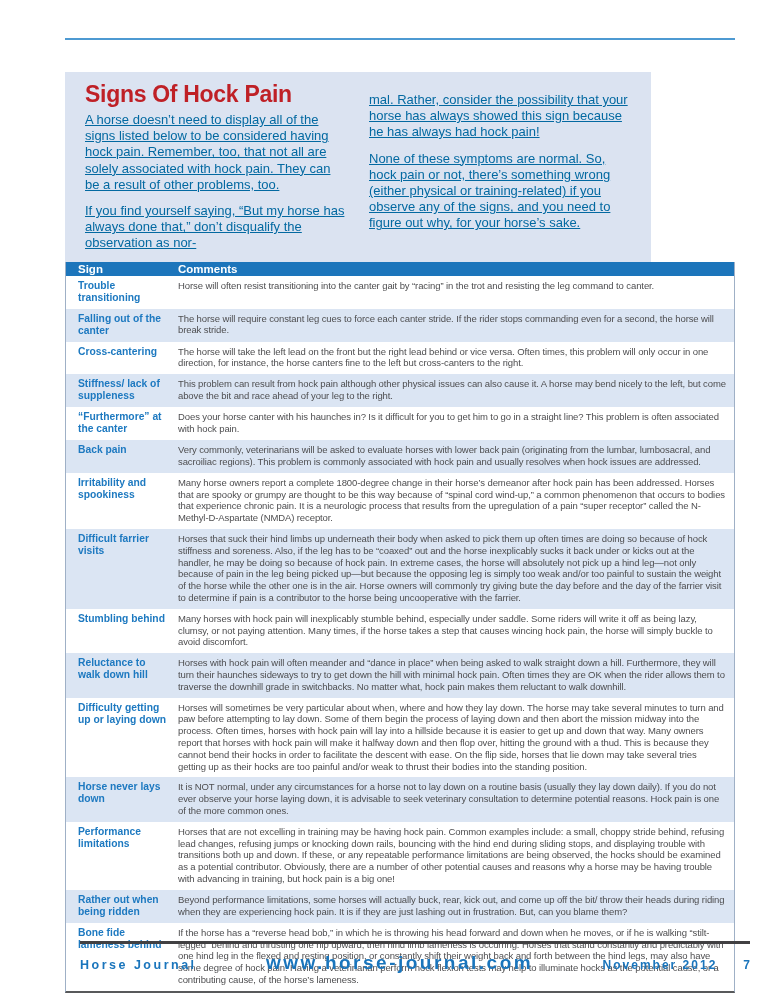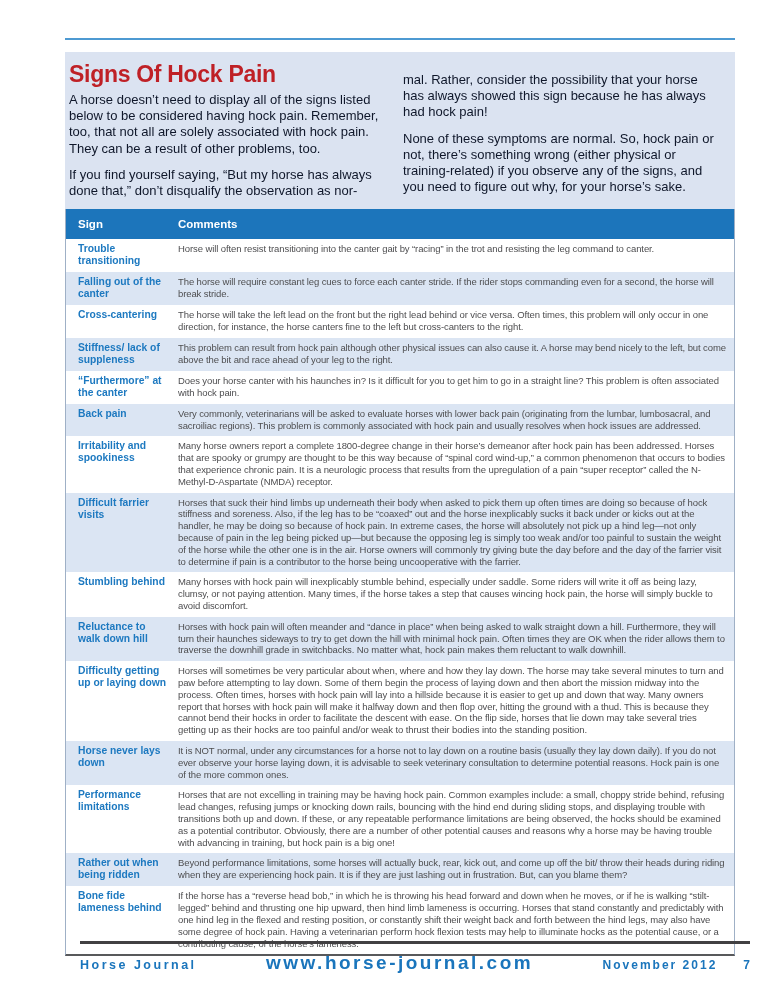--- a/index.html
+++ b/index.html
@@ -1,29 +1,29 @@
 <!DOCTYPE html>
 <html><head>
 <meta charset="utf-8">
 <style>
   html,body{margin:0;padding:0;background:#ffffff;}
   body{width:768px;height:994px;font-family:"Liberation Sans",sans-serif;-webkit-font-smoothing:antialiased;}
   .page{position:relative;width:768px;height:994px;overflow:hidden;background:#ffffff;}
   .content{margin-left:65px;width:670px;}
   .top-rule{margin-top:38px;height:2px;background:#4e9ad2;}
   
-  .intro-box{box-sizing:border-box;margin-top:12px;width:670px;background:#dbe3f1;padding:7px 20px 10px 4px;display:flex;gap:22px;}
+  .intro-box{box-sizing:border-box;margin-top:32px;width:586px;background:#dbe3f1;padding:7px 20px 10px 20px;display:flex;gap:22px;}
   .intro-col{flex:1;min-width:0;}
   .intro-col.right{padding-top:13px;}
   h1.title{font-size:23px;line-height:26px;font-weight:bold;color:#bf2026;margin:2px 0 5px 0;letter-spacing:-0.3px;}
-  .intro-col p{font-size:13px;line-height:16.2px;color:#0f172a;margin:0 0 10px 0;}
+  .intro-col p{font-size:13px;line-height:16.2px;color:#0369a1;margin:0 0 10px 0;text-decoration:underline;}
   .intro-col p:last-child{margin-bottom:0;}
   
   .sign-table{box-sizing:border-box;width:670px;border-left:1px solid #9fb0c6;border-right:1px solid #9fb0c6;border-bottom:2px solid #58595b;}
-  .thead{display:grid;grid-template-columns:112px 1fr;background:#1c75bb;color:#ffffff;font-weight:bold;font-size:11.5px;height:30px;align-items:center;}
+  .thead{display:grid;grid-template-columns:112px 1fr;background:#1c75bb;color:#ffffff;font-weight:bold;font-size:11.5px;height:14px;align-items:center;}
   .thead .th.sign{padding-left:12px;}
   .trow{display:grid;grid-template-columns:112px 1fr;background:#ffffff;}
   .trow.alt{background:#dbe5f3;}
   .cell{padding-top:4px;padding-bottom:5px;}
   .cell.sign{padding-left:12px;padding-right:8px;color:#1d79c0;font-weight:bold;font-size:10.3px;line-height:12px;}
   .cell.comment{padding-right:8px;color:#4e4e50;font-size:9.5px;line-height:11.8px;letter-spacing:-0.1px;}
   
   .footer-abs{position:absolute;left:80px;top:941px;width:670px;}
   .footer-rule{height:3px;background:#414042;}
   .footer-row{display:flex;align-items:baseline;margin-top:8px;color:#1a75bc;font-weight:bold;}

